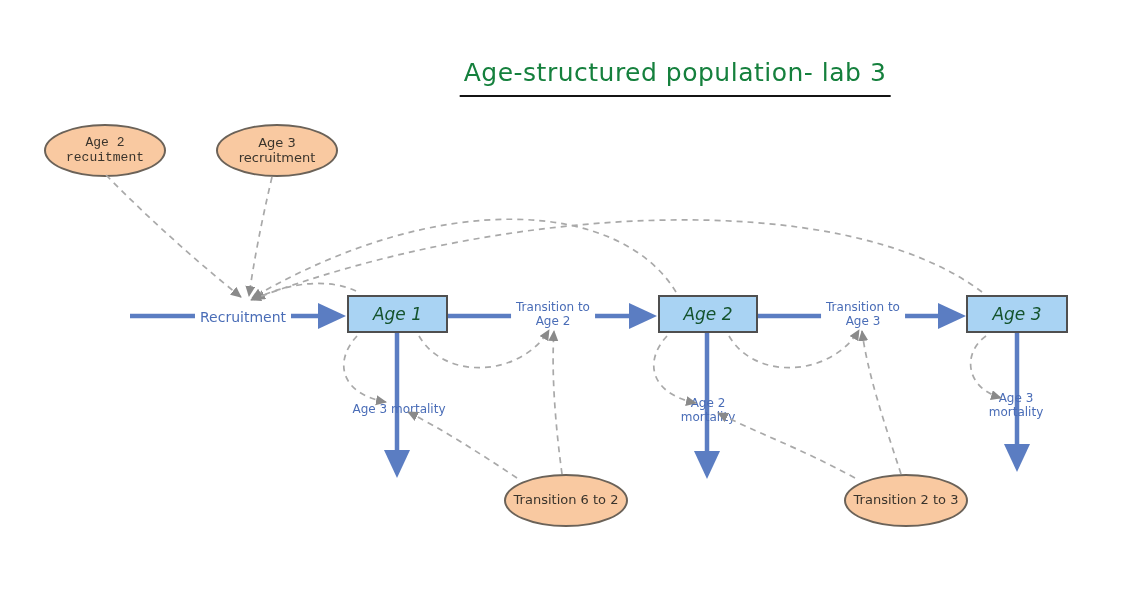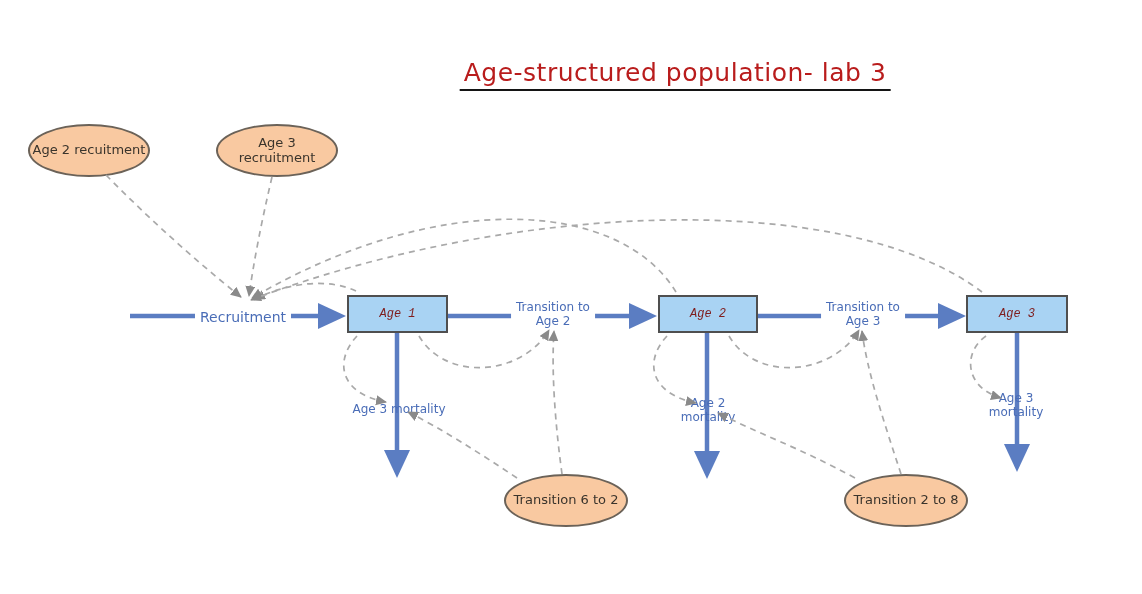--- a/index.html
+++ b/index.html
@@ -8,37 +8,37 @@
     font-family:"DejaVu Sans",sans-serif;
   }
   svg{position:absolute;left:0;top:0;}
   #flows-layer{z-index:1;}
   .shape,.lbl{position:absolute;z-index:2;}
   #connector-layer{z-index:3;pointer-events:none;}
 
   .stock{
     box-sizing:border-box;background:#a9d3f3;border:2px solid #4f4f4f;
     display:flex;align-items:center;justify-content:center;
-    color:#7f1d1d;font-size:12px;font-style:italic;font-family:Liberation Mono, monospace;
+    color:#14532d;font-size:17px;font-style:italic;
   }
   .aux{
     box-sizing:border-box;background:#f9c9a1;border:2px solid #6b6258;border-radius:50%;
     display:flex;flex-direction:column;align-items:center;justify-content:center;
     color:#3a342c;font-size:13px;line-height:1.15;text-align:center;
   }
   .lbl{
     transform:translate(-50%,-50%);text-align:center;white-space:nowrap;
     color:#4a6db7;font-size:12px;line-height:1.2;
   }
   .lbl.on-line{background:#ffffff;padding:1px 5px;}
   .lbl span{display:block;}
   #title{
     position:absolute;z-index:2;left:675px;top:58px;transform:translateX(-50%);
-    color:#b91c1c;font-size:25px;letter-spacing:0.5px;white-space:nowrap;
-    border-bottom:2px solid #141414;padding:0 4px 2px 4px;
+    color:#15803d;font-size:25px;letter-spacing:0.5px;white-space:nowrap;
+    border-bottom:2px solid #141414;padding:0 4px 8px 4px;
   }
   .flowline{stroke:#5b7dc2;stroke-width:4.5;fill:none;}
   .flowarrow{fill:#5b7dc2;stroke:none;}
   .conn{stroke:#a9a9a9;stroke-width:1.7;fill:none;stroke-dasharray:6 5;}
 </style>
 </head>
 <body>
 
 <div id="canvas">
 
@@ -62,32 +62,32 @@
   <div class="shape stock" style="left:347px;top:295px;width:101px;height:38px;">
     <span>Age 1</span>
   </div>
   <div class="shape stock" style="left:658px;top:295px;width:100px;height:38px;">
     <span>Age 2</span>
   </div>
   <div class="shape stock" style="left:966px;top:295px;width:102px;height:38px;">
     <span>Age 3</span>
   </div>
 
-  <div class="shape aux" style="left:28px;top:124px;width:122px;height:53px;">
+  <div class="shape aux" style="left:44px;top:124px;width:122px;height:53px;font-family:Liberation Mono, monospace;">
     <span>Age 2 recuitment</span>
   </div>
   <div class="shape aux" style="left:216px;top:124px;width:122px;height:53px;">
     <span>Age 3</span>
     <span>recruitment</span>
   </div>
   <div class="shape aux" style="left:504px;top:474px;width:124px;height:53px;">
     <span>Transition 6 to 2</span>
   </div>
   <div class="shape aux" style="left:844px;top:474px;width:124px;height:53px;">
-    <span>Transition 2 to 8</span>
+    <span>Transition 2 to 3</span>
   </div>
 
   <div class="lbl on-line" style="left:243px;top:317px;font-size:14px;">Recruitment</div>
   <div class="lbl on-line" style="left:553px;top:314px;">
     <span>Transition to</span>
     <span>Age 2</span>
   </div>
   <div class="lbl on-line" style="left:863px;top:314px;">
     <span>Transition to</span>
     <span>Age 3</span>

